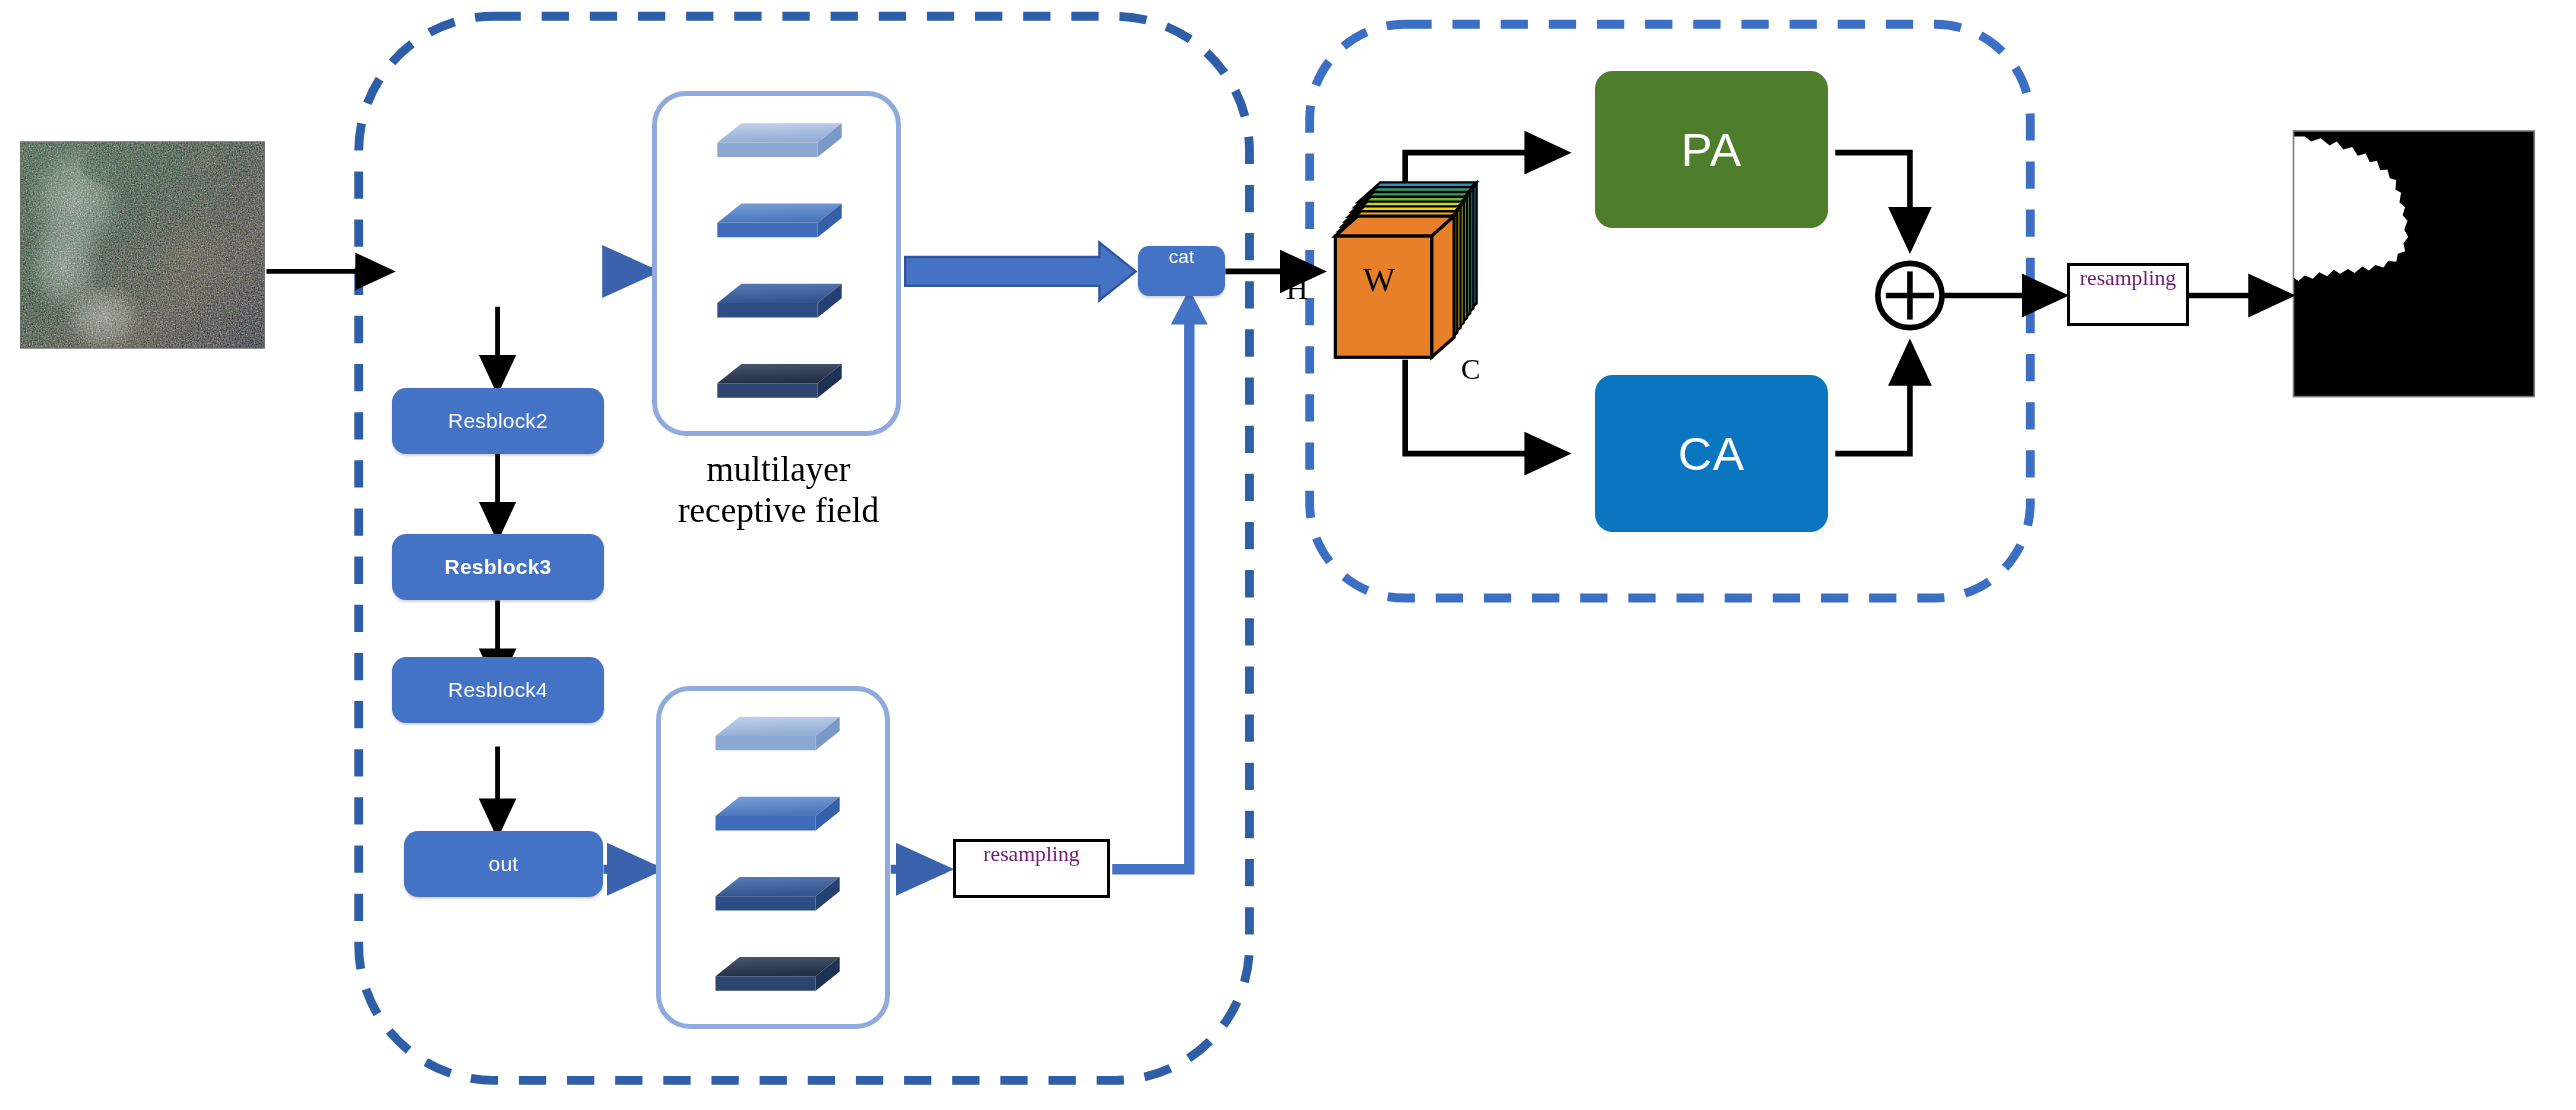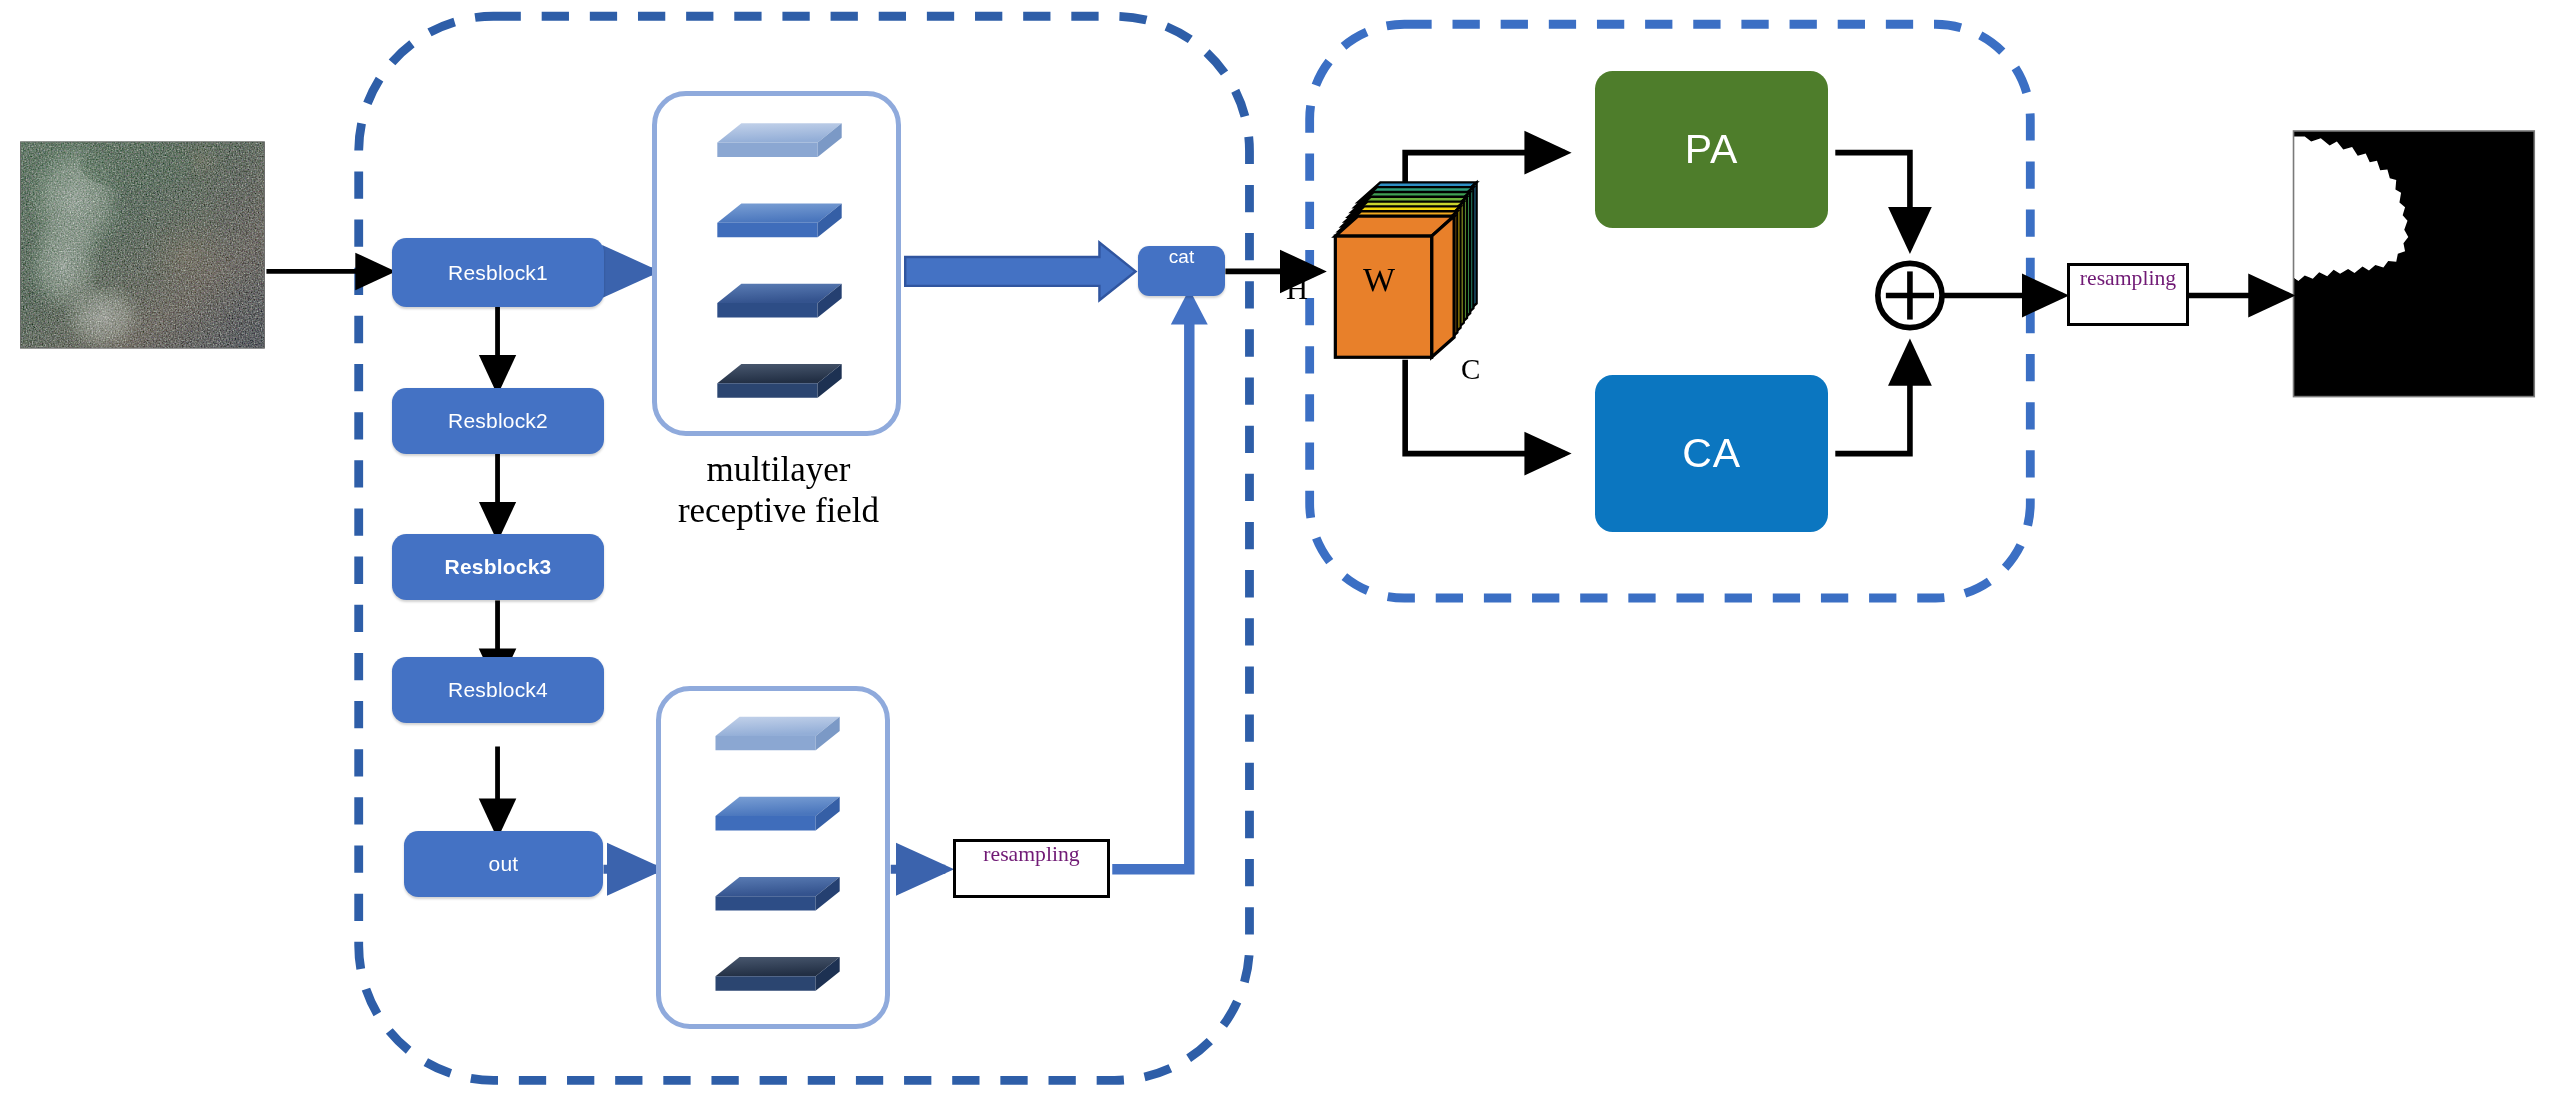--- a/index.html
+++ b/index.html
@@ -32,21 +32,21 @@
   
   .resamp{
     position:absolute;background:#ffffff;border:3.2px solid #000;
     display:flex;align-items:flex-start;justify-content:center;
     font-family:"Liberation Serif",serif;font-size:21.7px;color:#701a75;
     box-sizing:border-box;
   }
   
   .attn{
     position:absolute;border-radius:17.7px;display:flex;align-items:center;
-    justify-content:center;color:#ffffff;font-size:41px;letter-spacing:0.8px;
+    justify-content:center;color:#ffffff;font-size:47px;letter-spacing:0.8px;
   }
   .attn.pa{background:#4e7d2b;}
   .attn.ca{background:#0b76c0;}
   .tensor-letter{
     position:absolute;font-family:"Liberation Serif",serif;color:#000;
   }
 </style>
 </head>
 <body>
 
@@ -192,23 +192,20 @@
         <polygon points="1668,288 1696,263 1816,263 1788,288" fill="#f0a81e" stroke="#000" stroke-width="3"></polygon>
         <polygon points="1788,288 1816,263 1816,414 1788,439" fill="#f0a81e" stroke="#000" stroke-width="3"></polygon>
       </g>
 
       <polygon points="1664,294 1692,269 1812,269 1784,294" fill="#e8802a" stroke="#000" stroke-width="4"></polygon>
       <polygon points="1784,294 1812,269 1812,420 1784,445" fill="#e8802a" stroke="#000" stroke-width="4"></polygon>
       <rect x="1664" y="294" width="120" height="151" fill="#e8802a" stroke="#000" stroke-width="4"></rect>
     </g>
   </svg>
 
-  <div class="resblock" style="left:392px;top:238px;width:212px;height:69px;">
-    <span>Resblock1</span>
-  </div>
   <div class="resblock" style="left:392px;top:388px;width:212px;height:66px;">
     <span>Resblock2</span>
   </div>
   <div class="resblock" style="left:392px;top:534px;width:212px;height:66px;font-weight:bold;">
     <span>Resblock3</span>
   </div>
   <div class="resblock" style="left:392px;top:657px;width:212px;height:66px;">
     <span>Resblock4</span>
   </div>
   <div class="resblock" style="left:404px;top:831px;width:199px;height:66px;">

